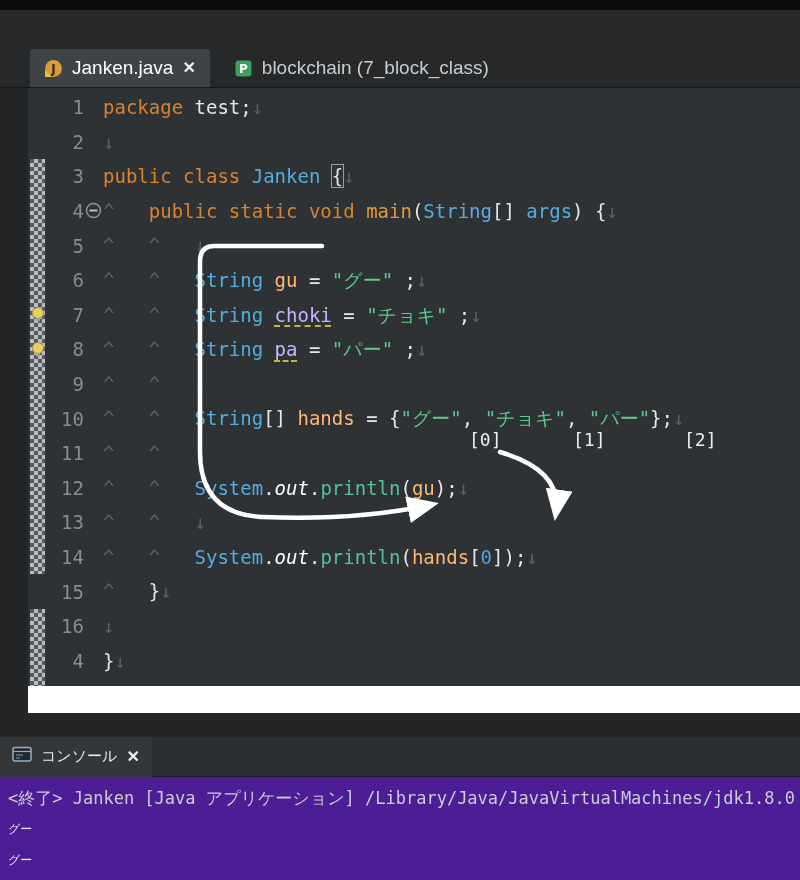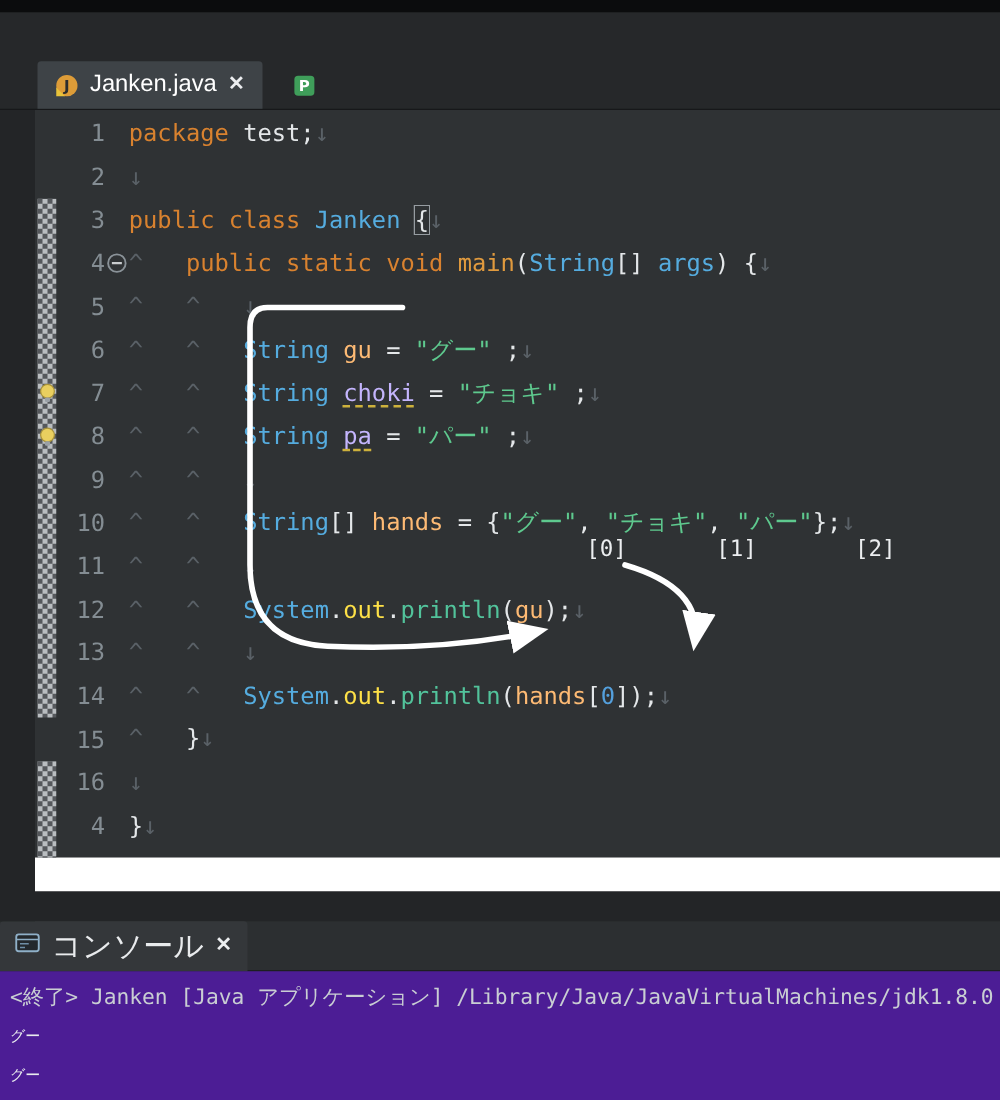--- a/index.html
+++ b/index.html
@@ -44,21 +44,21 @@
   .tok-type{color:#55acdf}
   .tok-param{color:#55acdf}
   .tok-method{color:#e09a3e}
   .tok-var{color:#fdba74}
   .tok-warnvar{
     color:#c4b5fd;
     text-decoration:underline dashed #cdb13c;
     text-decoration-thickness:2px;text-underline-offset:4px;
   }
   .tok-str{color:#5ec98e}
-  .tok-field{color:#fde047;}
+  .tok-field{color:#ffffff;font-style:italic}
   .tok-method2{color:#52c39b}
   .tok-num{color:#54a0dd}
   .tok-ws{color:#5a6167}
   .tok-boxed{color:#e4e7e9;box-shadow:0 0 0 1px #969ca1}
 
   .gutter-icon{position:absolute;z-index:5}
   #fold-icon{left:85px;top:202px}
   #warn7{left:30px;top:306px}
   #warn8{left:30px;top:341px}
 
@@ -70,21 +70,21 @@
   #arrow-overlay{position:absolute;left:0;top:0;width:800px;height:880px;z-index:7;pointer-events:none}
 
   #hscroll{position:absolute;left:28px;top:686px;width:772px;height:27px;background:#ffffff;z-index:1}
 
   
   #console-bar{
     position:absolute;left:0;top:737px;width:800px;height:40px;background:#2c2f31;
     display:flex;align-items:center;border-bottom:1px solid #1d1f21;box-sizing:border-box;
   }
   .console-tab{display:flex;align-items:center;gap:9px;padding:0 12px;height:40px;background:#34373a;border-radius:3px 3px 0 0}
-  #console-label{font-size:24px;color:#e9ebed;white-space:nowrap}
+  #console-label{font-size:15px;color:#e9ebed;white-space:nowrap}
 
   #console-content{position:absolute;left:0;top:777px;width:800px;height:103px;background:#4c1d95;overflow:hidden}
   #console-lines{padding:6px 8px 0 8px}
   .console-line{height:31px;line-height:31px;font-size:12px;color:#e9ecee;white-space:nowrap}
   .console-line.first{font-size:17px;color:#c9ced3}
 </style>
 </head>
 <body>
 
 <div id="topstrip"></div>
@@ -101,20 +101,21 @@
     <span class="tab-label">Janken.java</span>
     <span class="close-x">✕</span>
   </div>
   <div class="tab inactive">
     <span class="tabicon">
       <svg width="19" height="19" viewBox="0 0 19 19">
         <rect x="1.5" y="1.5" width="16" height="16" rx="3" fill="#3f9e5a"></rect>
         <text x="9.5" y="14" text-anchor="middle" font-size="12" font-weight="bold" fill="#ffffff" font-family="DejaVu Sans, sans-serif">P</text>
       </svg>
     </span>
+    <span class="tab-label">blockchain (7_block_class)</span>
   </div>
 </div>
 
 <div id="editor"></div>
 <div id="leftcol"></div>
 <div id="checker1" class="checker"></div>
 <div id="checker2" class="checker"></div>
 
 <div id="code-lines" class="mono">
     <div class="code-line">

